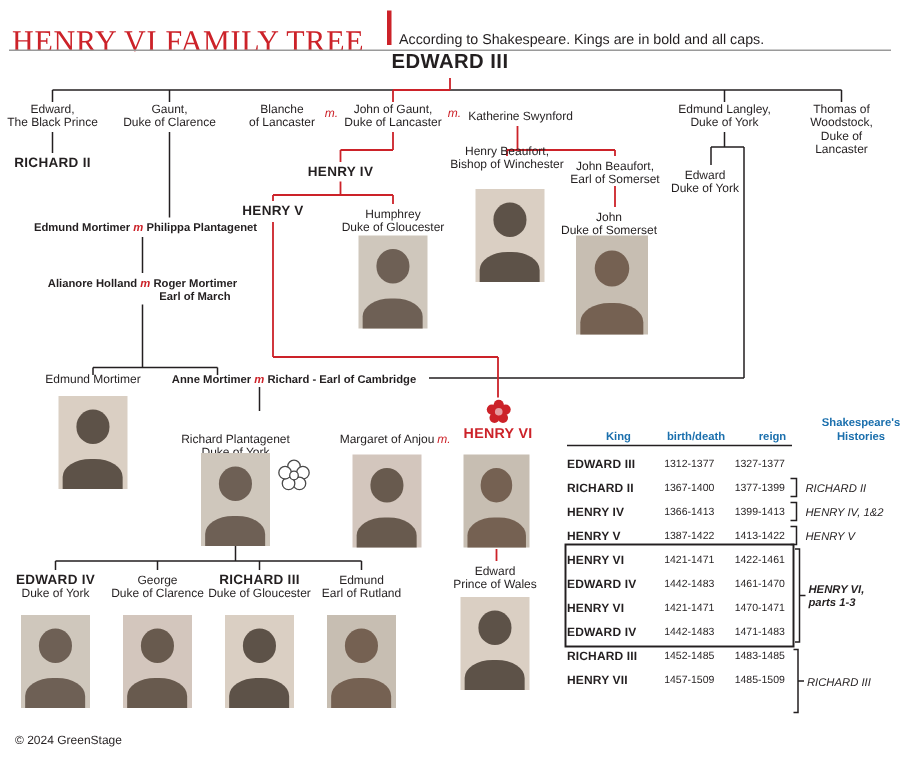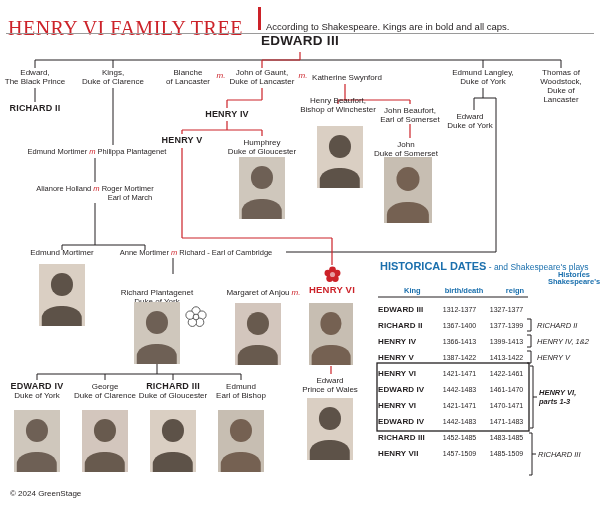--- a/index.html
+++ b/index.html
@@ -10,21 +10,21 @@
         font-weight:400;font-size:20px;letter-spacing:.5px;color:#cc2229;white-space:nowrap;}
   .hdr-divider{position:absolute;left:258px;top:7px;width:3px;height:23px;background:#cc2229;}
   .subtitle{position:absolute;left:266px;top:11px;font-size:9.5px;color:#231f20;width:330px;}
   .hdr-rule{position:absolute;left:6px;top:33px;width:588px;height:1px;background:#9a9a9a;}
   .person{position:absolute;transform:translateX(-50%);text-align:center;
         font-size:8px;line-height:9px;white-space:nowrap;}
   .king{font-weight:700;font-size:9px;letter-spacing:.2px;}
   .king-lg{font-weight:700;font-size:13.5px;letter-spacing:.3px;}
   .red{color:#cc2229;}
   .mi{color:#cc2229;font-style:italic;}
-  .combined{font-size:7.5px;}
+  .combined{font-size:7.5px;font-weight:bold;}
   .photo{position:absolute;width:46px;height:62px;overflow:hidden;background:#cfc7bc;}
   .photo::before{content:"";position:absolute;left:50%;top:15%;width:48%;height:36%;
         transform:translateX(-50%);border-radius:50%;background:var(--sil,#6e6055);}
   .photo::after{content:"";position:absolute;left:50%;bottom:-10%;width:88%;height:42%;
         transform:translateX(-50%);border-radius:46% 46% 0 0;background:var(--sil,#6e6055);}
   .v1{--sil:#6e6055;background:#cfc7bc;}
   .v2{--sil:#5d5248;background:#dacfc3;}
   .v3{--sil:#756152;background:#c7beb2;}
   .v4{--sil:#685a4e;background:#d3c6bd;}
   .rose{position:absolute;}
@@ -82,21 +82,21 @@
 
   <div class="person" style="left:300px;top:36px">
     <div class="king-lg">EDWARD III</div>
   </div>
 
   <div class="person" style="left:35px;top:68px">
     <div>Edward,</div>
     <div>The Black Prince</div>
   </div>
   <div class="person" style="left:113px;top:68px">
-    <div>Kings,</div>
+    <div>Gaunt,</div>
     <div>Duke of Clarence</div>
   </div>
   <div class="person" style="left:188px;top:68px">
     <div>Blanche</div>
     <div>of Lancaster</div>
   </div>
   <div class="person mi" style="left:221px;top:71px">m.</div>
   <div class="person" style="left:262px;top:68px">
     <div>John of Gaunt,</div>
     <div>Duke of Lancaster</div>
@@ -177,21 +177,21 @@
   <div class="person" style="left:105px;top:382px">
     <div>George</div>
     <div>Duke of Clarence</div>
   </div>
   <div class="person" style="left:173px;top:382px">
     <div class="king">RICHARD III</div>
     <div>Duke of Gloucester</div>
   </div>
   <div class="person" style="left:241px;top:382px">
     <div>Edmund</div>
-    <div>Earl of Bishop</div>
+    <div>Earl of Rutland</div>
   </div>
 
   <div class="photo v1" style="left:239px;top:157px"></div>
   <div class="photo v2" style="left:317px;top:126px"></div>
   <div class="photo v3" style="left:384px;top:157px;width:48px;height:66px"></div>
   <div class="photo v2" style="left:39px;top:264px"></div>
   <div class="photo v1" style="left:134px;top:302px"></div>
   <div class="photo v4" style="left:235px;top:303px"></div>
   <div class="photo v3" style="left:309px;top:303px;width:44px"></div>
   <div class="photo v2" style="left:307px;top:398px"></div>
@@ -214,28 +214,25 @@
     <g fill="#ffffff" stroke="#4a4a4a" stroke-width="0.8">
       <circle cx="10" cy="4.5" r="3.8"></circle>
         <circle cx="15.4" cy="8.3" r="3.8"></circle>
         <circle cx="13.3" cy="14.8" r="3.8"></circle>
       <circle cx="6.7" cy="14.8" r="3.8"></circle>
         <circle cx="4.6" cy="8.3" r="3.8"></circle>
     </g>
     <circle cx="10" cy="10" r="2.6" fill="#ffffff" stroke="#4a4a4a" stroke-width="0.8"></circle>
   </svg>
 
-  <div class="dates-title" style="left:380px;top:256px">
-    <span class="dt-strong">HISTORICAL DATES</span><span class="dt-rest"> - and Shakespeare's plays</span>
-  </div>
   <div class="thead" style="left:380px;top:286px">King</div>
   <div class="thead c" style="left:452px;top:286px">birth/death</div>
   <div class="thead c" style="left:503px;top:286px">reign</div>
   <div class="thead c" style="left:562px;top:277px">Shakespeare's</div>
-  <div class="thead c" style="left:562px;top:270px">Histories</div>
+  <div class="thead c" style="left:562px;top:286px">Histories</div>
 
   <div class="trows">
     <div class="trow">
         <span class="ck">EDWARD III</span>
         <span class="cb">1312-1377</span>
         <span class="cr">1327-1377</span>
       </div>
     <div class="trow">
         <span class="ck">RICHARD II</span>
         <span class="cb">1367-1400</span>

